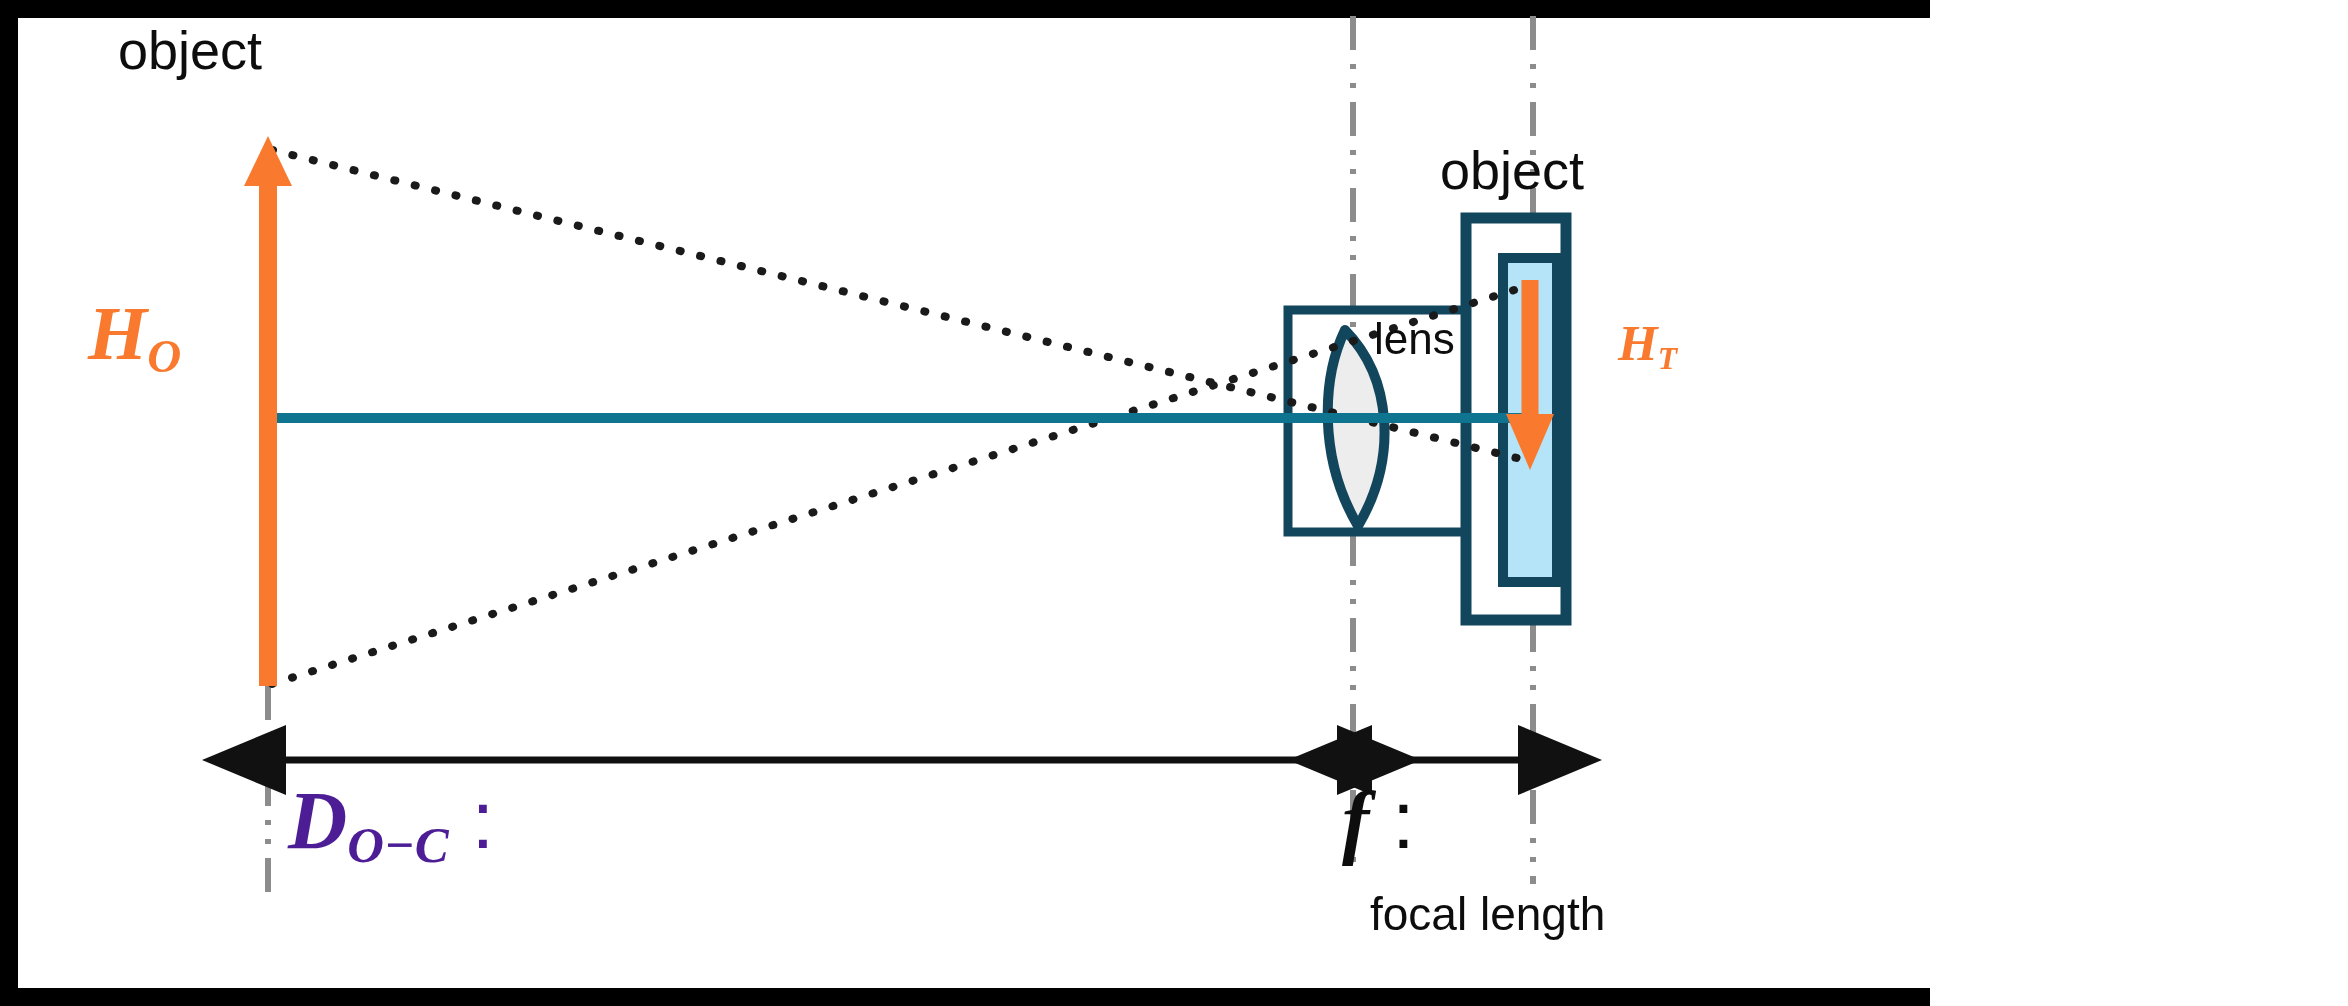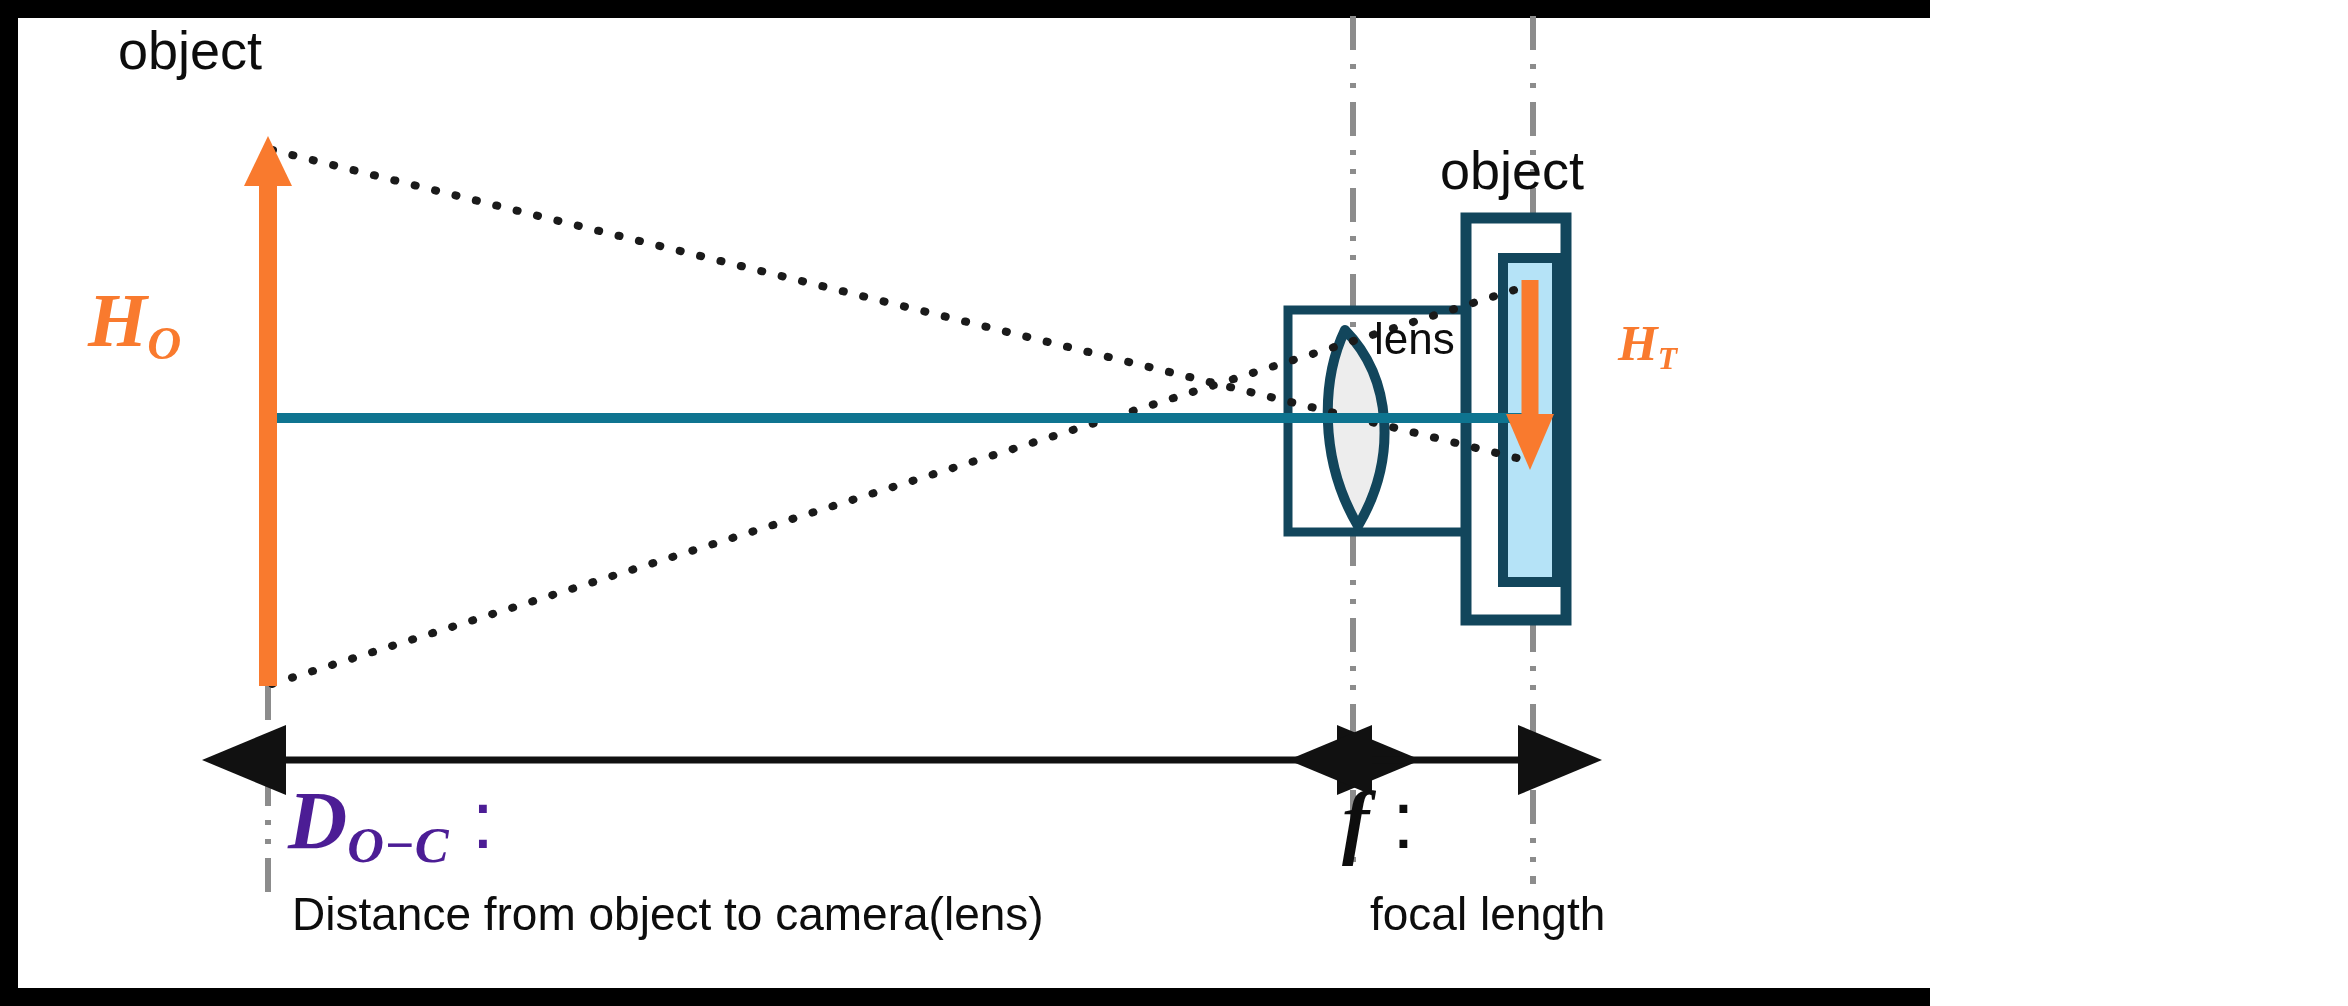--- a/index.html
+++ b/index.html
@@ -63,21 +63,21 @@
     font-style: italic;
     font-weight: bold;
   }
   .math .colon {
     font-style: normal;
     font-weight: normal;
     font-family: "Liberation Sans", sans-serif;
   }
   .lbl-ho {
     left: 88px;
-    top: 282px;
+    top: 295px;
     font-size: 76px;
     color: #F97A2E;
   }
   .lbl-ht {
     left: 1618px;
     top: 318px;
     font-size: 51px;
     color: #F97A2E;
   }
   .lbl-doc {
@@ -186,21 +186,20 @@
 
   <div class="math lbl-ht">
     <span>H</span><span class="sub">T</span>
   </div>
 
 
   <div class="math lbl-doc">
     <span>D</span><span class="sub">O−C</span><span class="colon"> :</span>
   </div>
 
-  <div class="desc desc-doc">Distance from object to camera(lens)</div>
 
   <div class="math lbl-f">
     <span>f</span><span class="colon"> :</span>
   </div>
 
   <div class="desc desc-f">focal length</div>
 
 </div>
 
 </body></html>

